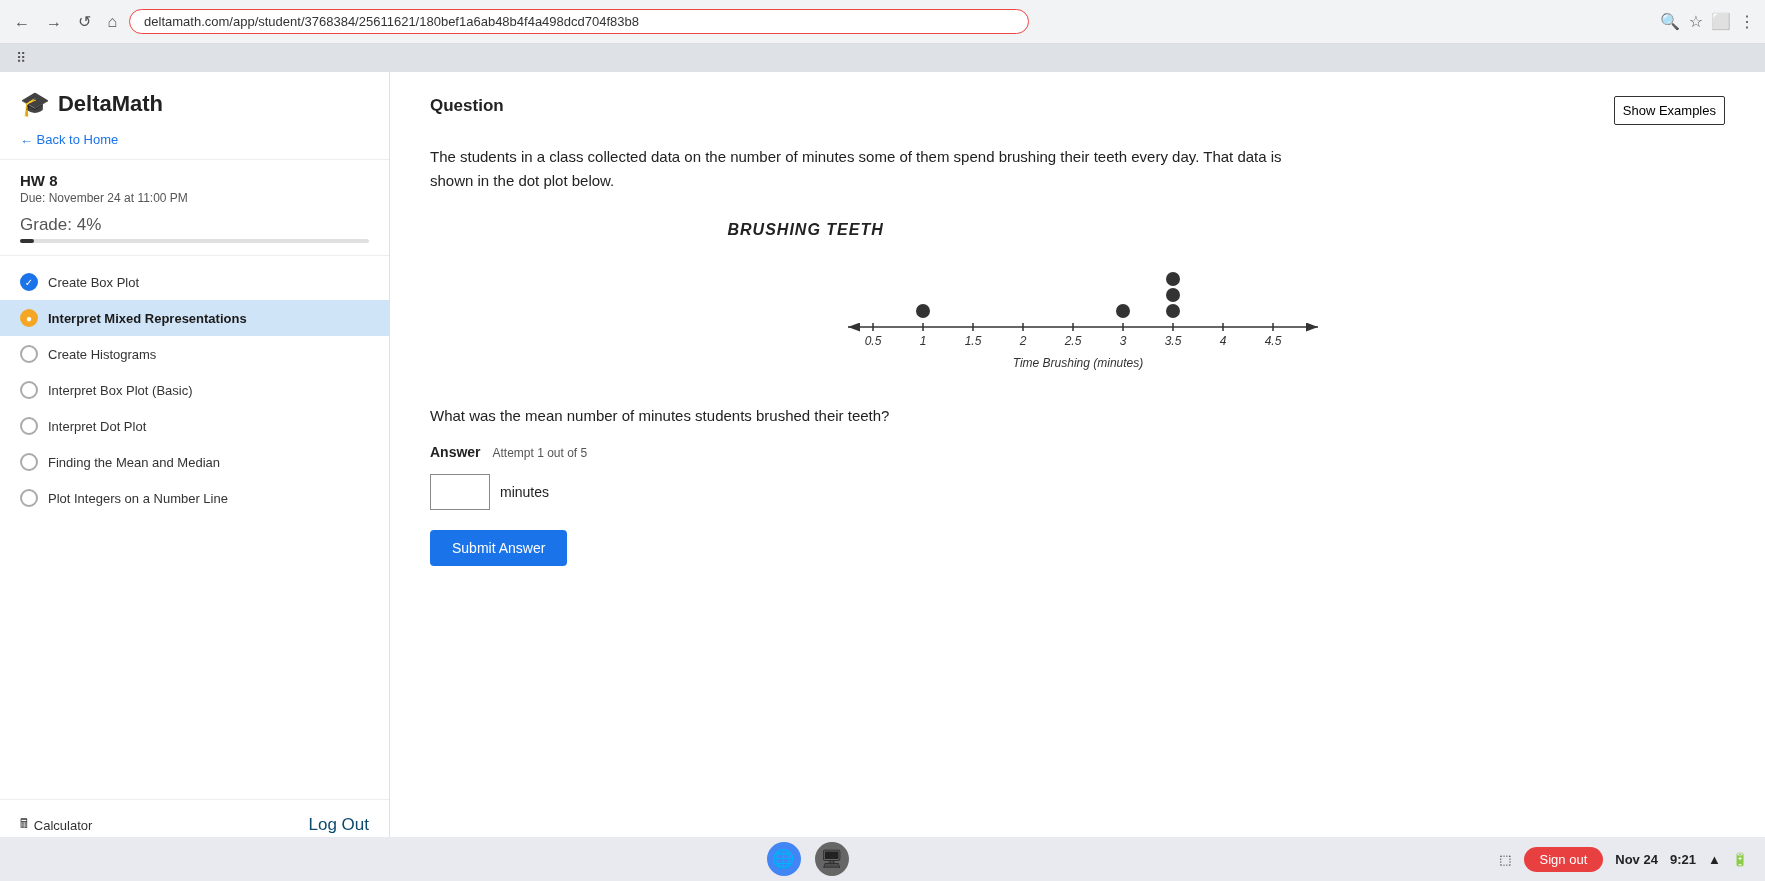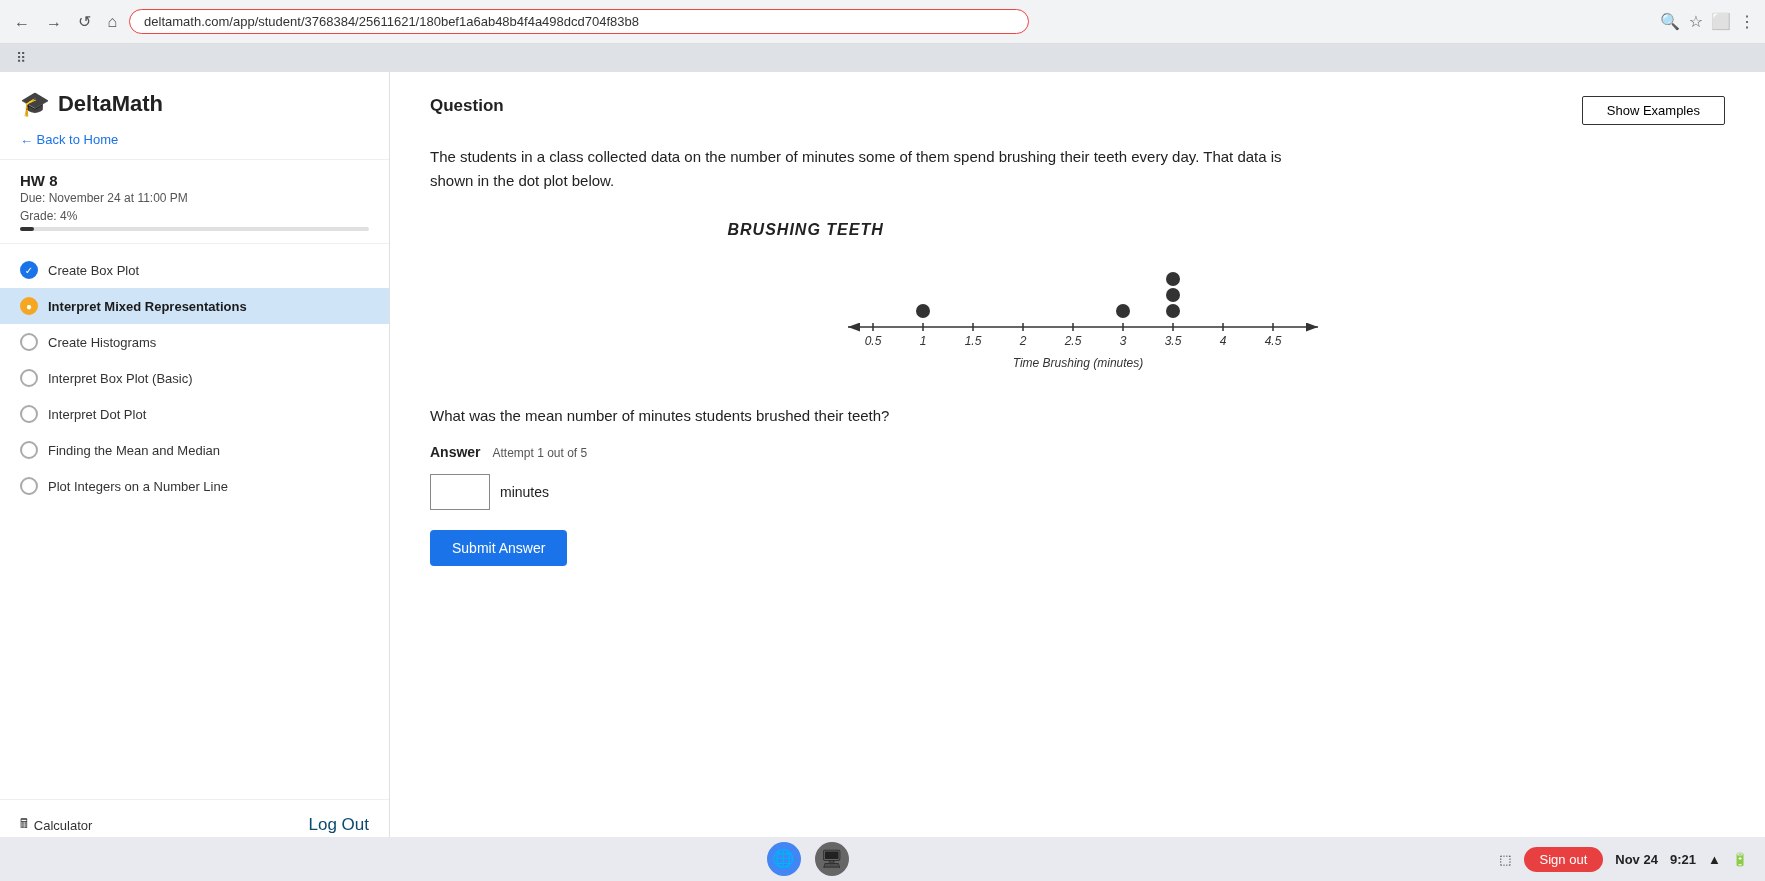--- a/index.html
+++ b/index.html
@@ -58,21 +58,21 @@
     .back-link {
       margin-top: 14px;
       color: #1a73e8;
       font-size: 13px;
       cursor: pointer;
       display: inline-flex; align-items: center; gap: 4px;
     }
     .hw-section { padding: 12px 20px; border-bottom: 1px solid #eee; }
     .hw-title { font-size: 15px; font-weight: bold; }
     .hw-due { font-size: 12px; color: #555; margin-top: 2px; }
-    .hw-grade { font-size: 12px; color: #555; margin-top: 4px; }
+    .hw-grade { font-size: 17px; color: #555; margin-top: 10px; }
     .grade-bar-container { margin-top: 4px; }
     .grade-bar {
       height: 4px; background: #e0e0e0; border-radius: 2px; width: 100%;
     }
     .grade-bar-fill {
       height: 4px; background: #333; border-radius: 2px; width: 4%;
     }
 
     
     .nav-items { padding: 8px 0; flex: 1; }
@@ -132,21 +132,21 @@
       overflow-y: auto;
     }
     .question-header {
       display: flex; justify-content: space-between; align-items: flex-start;
       margin-bottom: 20px;
     }
     .question-label { font-size: 17px; font-weight: bold; }
     .show-examples-btn {
       border: 1px solid #333;
       background: #fff;
-      padding: 6px 24px;
+      padding: 6px 8px;
       font-size: 13px;
       cursor: pointer;
       border-radius: 2px;
     }
 
     .question-text {
       font-size: 15px;
       line-height: 1.6;
       margin-bottom: 28px;
       max-width: 860px;

